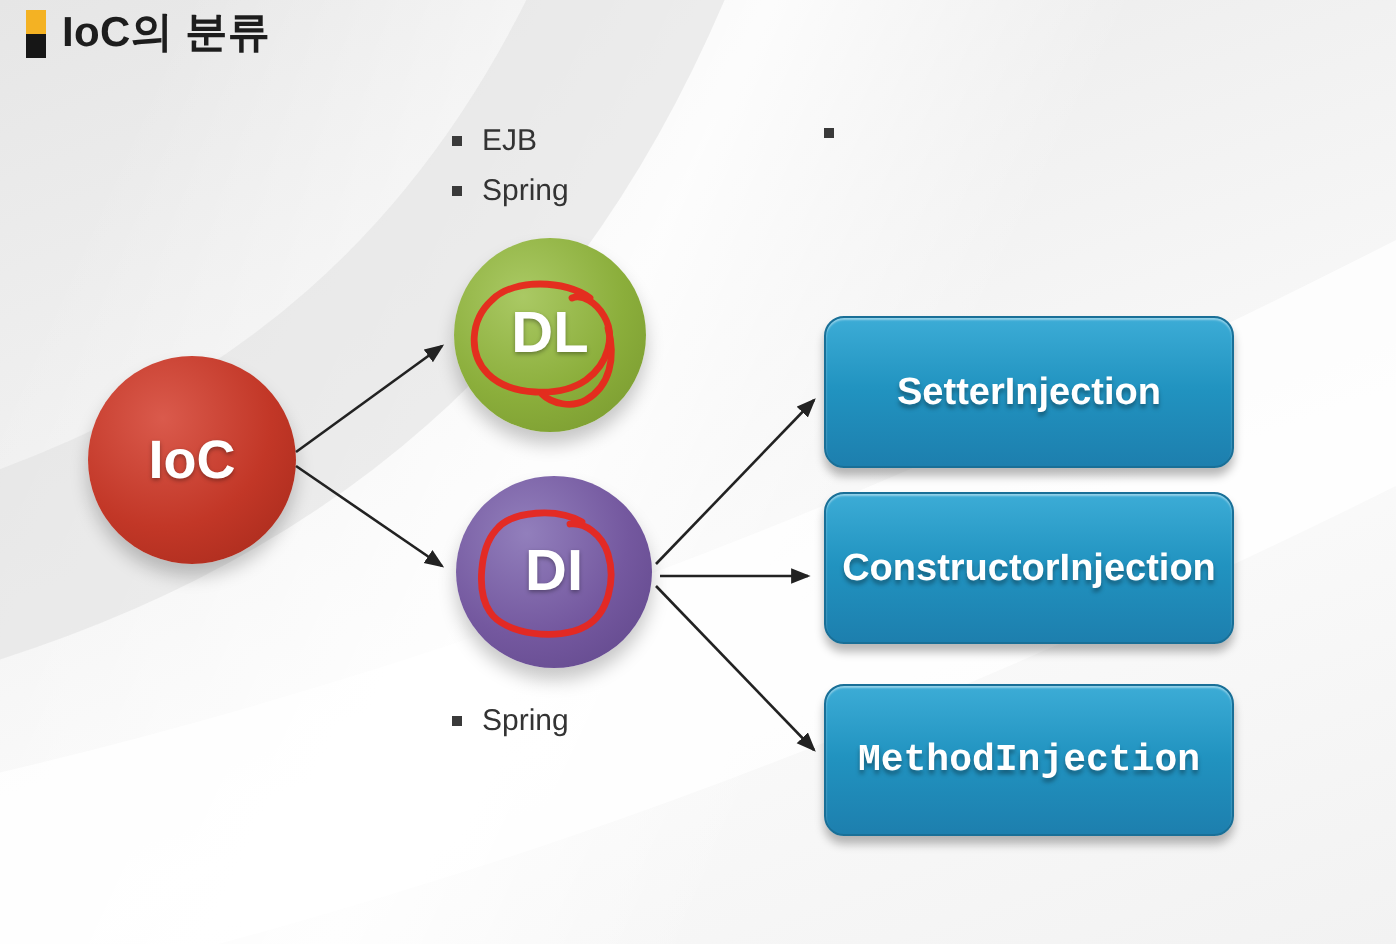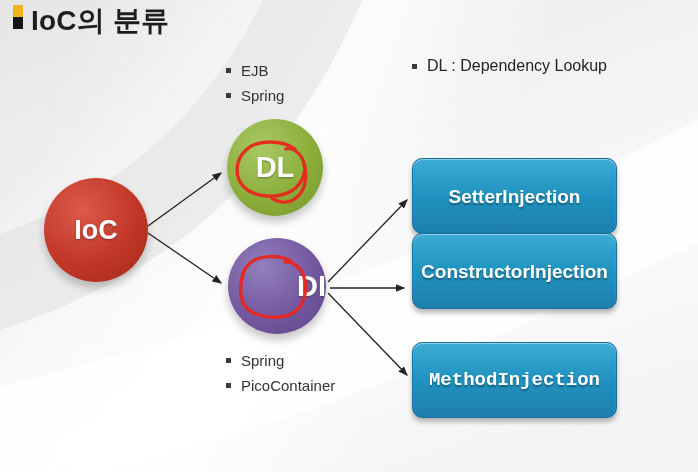--- a/index.html
+++ b/index.html
@@ -7,48 +7,48 @@
     position:relative;width:698px;height:472px;overflow:hidden;
     font-family:"Liberation Sans",sans-serif;
     background:
       linear-gradient(115deg, rgba(255,255,255,0) 10%, rgba(255,255,255,.85) 42%, rgba(255,255,255,0) 62%),
       linear-gradient(160deg,#e6e6e6 0%,#f1f1f1 35%,#fafafa 65%,#f2f2f2 100%);
   }
   .bg-swoosh{position:absolute;inset:0;pointer-events:none;}
   
   .title-bar{position:absolute;left:13px;top:5px;width:10px;height:24px;
     background:linear-gradient(#f4b223 0 50%,#161616 50% 100%);}
-  .title{position:absolute;left:31px;top:2px;font-size:28px;font-weight:bold;color:#1d1d1d;letter-spacing:.2px;}
+  .title{position:absolute;left:31px;top:2px;font-size:21px;font-weight:bold;color:#1d1d1d;letter-spacing:.2px;}
   
   .blist{position:absolute;color:#333;}
   .blist .row{display:flex;align-items:center;}
   .bullet{width:5px;height:5px;background:#3a3a3a;margin-right:10px;flex:none;}
   .examples{font-size:15px;}
   .examples .row{height:25px;}
   .legend{font-size:16px;color:#232323;}
   .legend .row{height:22px;}
   
   .node{position:absolute;border-radius:50%;display:flex;align-items:center;justify-content:center;
     color:#fff;font-weight:600;text-shadow:0 1px 2px rgba(0,0,0,.35);
     box-shadow:0 6px 9px rgba(0,0,0,.22);}
   .node-ioc{left:44px;top:178px;width:104px;height:104px;font-size:27px;
     background:radial-gradient(circle at 36% 30%,#da5a4c 0%,#c23727 55%,#a3281a 100%);}
   .node-dl{left:227px;top:119px;width:96px;height:97px;font-size:29px;
     background:radial-gradient(circle at 36% 30%,#aac964 0%,#8bae3b 55%,#76962d 100%);}
   .node-di{left:228px;top:238px;width:98px;height:96px;font-size:29px;
-    background:radial-gradient(circle at 36% 30%,#927fbc 0%,#74589f 55%,#5e4588 100%);justify-content:flex-end;}
+    background:radial-gradient(circle at 36% 30%,#927fbc 0%,#74589f 55%,#5e4588 100%);}
   
   .inj-box{position:absolute;left:412px;width:203px;height:74px;border-radius:10px;
     background:linear-gradient(#3cacd6 0%,#2193c0 48%,#1d7fae 100%);
     border:1px solid #196f97;
     box-shadow:0 4px 5px rgba(0,0,0,.28), inset 0 1px 1px rgba(255,255,255,.45);
     display:flex;flex-direction:row;align-items:center;justify-content:center;
     color:#fff;font-weight:bold;font-size:19px;line-height:23px;
     text-shadow:0 2px 2px rgba(0,0,0,.35);}
-  .inj-box.b1{top:158px;} .inj-box.b2{top:233px;} .inj-box.b3{top:342px;font-family:Liberation Mono, monospace;}
+  .inj-box.b1{top:158px;} .inj-box.b2{top:246px;} .inj-box.b3{top:342px;font-family:Liberation Mono, monospace;}
   .overlay{position:absolute;inset:0;pointer-events:none;}
 </style>
 </head>
 <body>
 
 <div class="slide">
 
   <svg class="bg-swoosh" viewBox="0 0 698 472" width="698" height="472">
     <path d="M-60,300 C140,250 260,140 330,-40" stroke="#e0e0e0" stroke-width="90" fill="none" opacity="0.55"></path>
     <path d="M-80,460 C220,400 470,300 760,150" stroke="#ffffff" stroke-width="110" fill="none" opacity="0.75"></path>
@@ -64,32 +64,27 @@
     </div>
     <div class="row">
       <span class="bullet"></span>
       <span>Spring</span>
     </div>
   </div>
 
   <div class="blist legend" style="left:412px;top:55px;">
     <div class="row">
       <span class="bullet"></span>
-      <span>DL : Dependency Lookup</span>
     </div>
   </div>
 
   <div class="blist examples" style="left:226px;top:348px;">
     <div class="row">
       <span class="bullet"></span>
       <span>Spring</span>
-    </div>
-    <div class="row">
-      <span class="bullet"></span>
-      <span>PicoContainer</span>
     </div>
   </div>
 
   <div class="node node-ioc">
     <span>IoC</span>
   </div>
   <div class="node node-dl">
     <span>DL</span>
   </div>
   <div class="node node-di">

